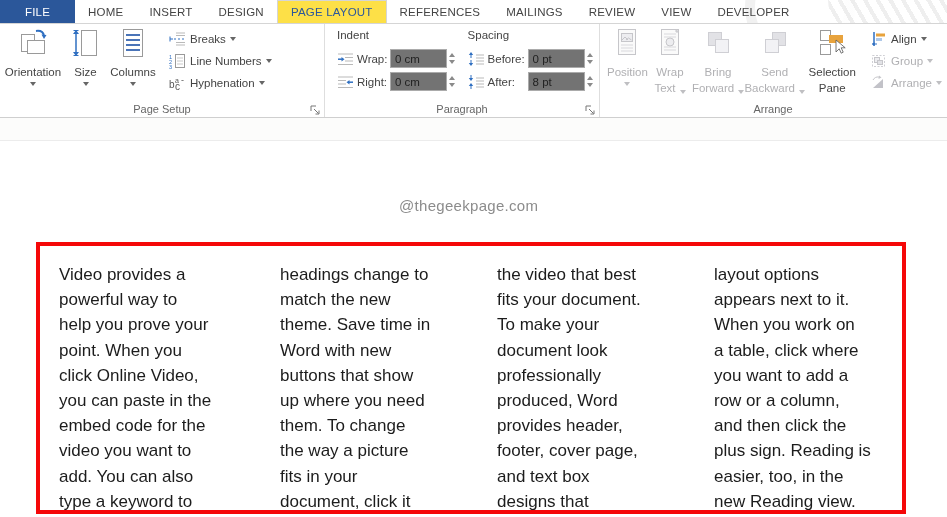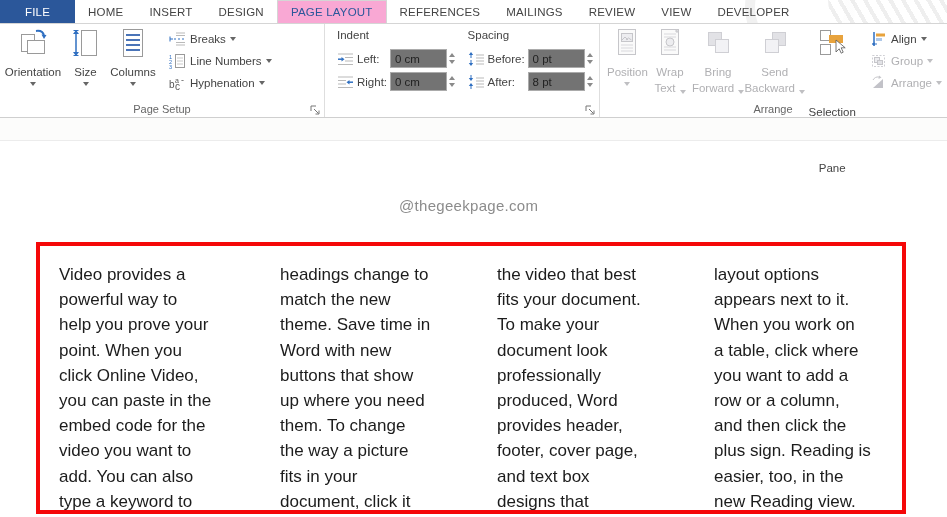--- a/index.html
+++ b/index.html
@@ -11,21 +11,21 @@
           border-bottom:1px solid #d5d5d5;z-index:5;}
   .decorwrap{position:absolute;left:0;top:0;width:947px;height:23px;overflow:hidden;z-index:0;}
   .decor-circle1{position:absolute;left:745px;top:-48px;width:90px;height:90px;border-radius:50%;
           border:10px solid #f1f1f1;}
   .decor-circle2{position:absolute;left:828px;top:-78px;width:150px;height:150px;border-radius:50%;
           background:repeating-linear-gradient(60deg,#ededed 0 4px,#ffffff 4px 11px);opacity:.9;}
   .tabs{position:absolute;left:0;top:0;height:23px;display:flex;align-items:stretch;z-index:2;}
   .tab{display:flex;align-items:center;padding:0 13px;font-size:11.5px;letter-spacing:.2px;
        color:#444;cursor:default;white-space:nowrap;}
   .tab.file{background:#2b579a;color:#fff;padding:0 25px;}
-  .tab.active{color:#2b579a;background:#f9a8d4;border:1px solid #d5d5d5;border-bottom:none;
+  .tab.active{color:#2b579a;background:#fde047;border:1px solid #d5d5d5;border-bottom:none;
        height:23px;box-sizing:border-box;}
 
   
   .ribbon{position:absolute;left:0;top:23px;width:947px;height:94px;background:#fff;
           border-bottom:1px solid #cfcfcf;display:flex;z-index:4;}
   .rgroup{position:relative;height:94px;box-sizing:border-box;border-right:1px solid #dedede;}
   .rg-label{position:absolute;left:0;right:0;bottom:2px;text-align:center;font-size:11px;color:#666;}
   .launcher{position:absolute;right:3px;bottom:3px;width:12px;height:12px;}
 
   .rg-content{display:flex;align-items:flex-start;height:78px;padding-top:1px;box-sizing:border-box;}
@@ -193,21 +193,21 @@
         <div class="pgcol" style="width:130px;">
           <span class="pghead">Indent</span>
           <div class="pgrow">
             <span class="sicon">
               <svg width="17" height="16" viewBox="0 0 17 16">
                   <path d="M1 3 h15 M8 6.5 h8 M8 10 h8 M1 13.5 h15" stroke="#b9b9b9"></path>
                   <path d="M1 8.2 h4" stroke="#2f6fc1" stroke-width="1.5"></path>
                   <path d="M5 8.2 l-0 0 M4.5 6 l3 2.2 l-3 2.2 z" fill="#2f6fc1"></path>
                 </svg>
             </span>
-            <span class="pglabel" style="width:33px;">Left:</span>
+            <span class="pglabel" style="width:33px;">Wrap:</span>
             <span class="spinbox">0 cm</span>
             <span class="spinner">
                 <span class="sp-up"></span>
                 <span class="sp-dn"></span>
               </span>
           </div>
           <div class="pgrow">
             <span class="sicon">
               <svg width="17" height="16" viewBox="0 0 17 16">
                   <path d="M1 3 h15 M1 6.5 h8 M1 10 h8 M1 13.5 h15" stroke="#b9b9b9"></path>
@@ -254,20 +254,21 @@
             </span>
             <span class="pglabel" style="width:40px;">After:</span>
             <span class="spinbox">8 pt</span>
             <span class="spinner">
                 <span class="sp-up"></span>
                 <span class="sp-dn"></span>
               </span>
           </div>
         </div>
       </div>
+      <span class="rg-label">Paragraph</span>
       <span class="launcher">
         <svg width="12" height="12" viewBox="0 0 12 12">
             <path d="M2 2 h5 M2 2 v5" stroke="#767676" fill="none"></path>
             <path d="M5 5 l4.5 4.5" stroke="#767676"></path>
             <path d="M10 10 v-3.5 M10 10 h-3.5" stroke="#767676"></path>
           </svg>
       </span>
     </div>
 
     <div class="rgroup" style="width:346px;border-right:none;">
@@ -318,21 +319,21 @@
                 <rect x="13.5" y="5.5" width="13" height="13" fill="#e2e2e6" stroke="#cfcfd4"></rect>
                 <rect x="6.5" y="12.5" width="13" height="13" fill="#f2f2f5" stroke="#cfcfd4"></rect>
               </svg>
           </span>
           <span class="blabel">Send</span>
           <span class="l2row">
               <span class="blabel">Backward</span>
               <span class="arrow-down inline dis"></span>
             </span>
         </div>
-        <div class="bigbtn" style="width:56px;gap:40px;">
+        <div class="bigbtn" style="width:56px;">
           <span>
             <svg width="32" height="32" viewBox="0 0 32 32">
                 <rect x="4.5" y="3.5" width="10" height="10" fill="#fff" stroke="#9a9a9a"></rect>
                 <rect x="4.5" y="17.5" width="10" height="10" fill="#fff" stroke="#9a9a9a"></rect>
                 <rect x="13" y="8" width="14" height="8" fill="#e8a33d"></rect>
                 <path d="M20 13 v12 l3.2-3.2 l2 4.4 l2-1 l-2-4.4 h4z" fill="#fff" stroke="#555" stroke-width="0.8"></path>
               </svg>
           </span>
           <span class="blabel">Selection</span>
           <span class="blabel">Pane</span>

